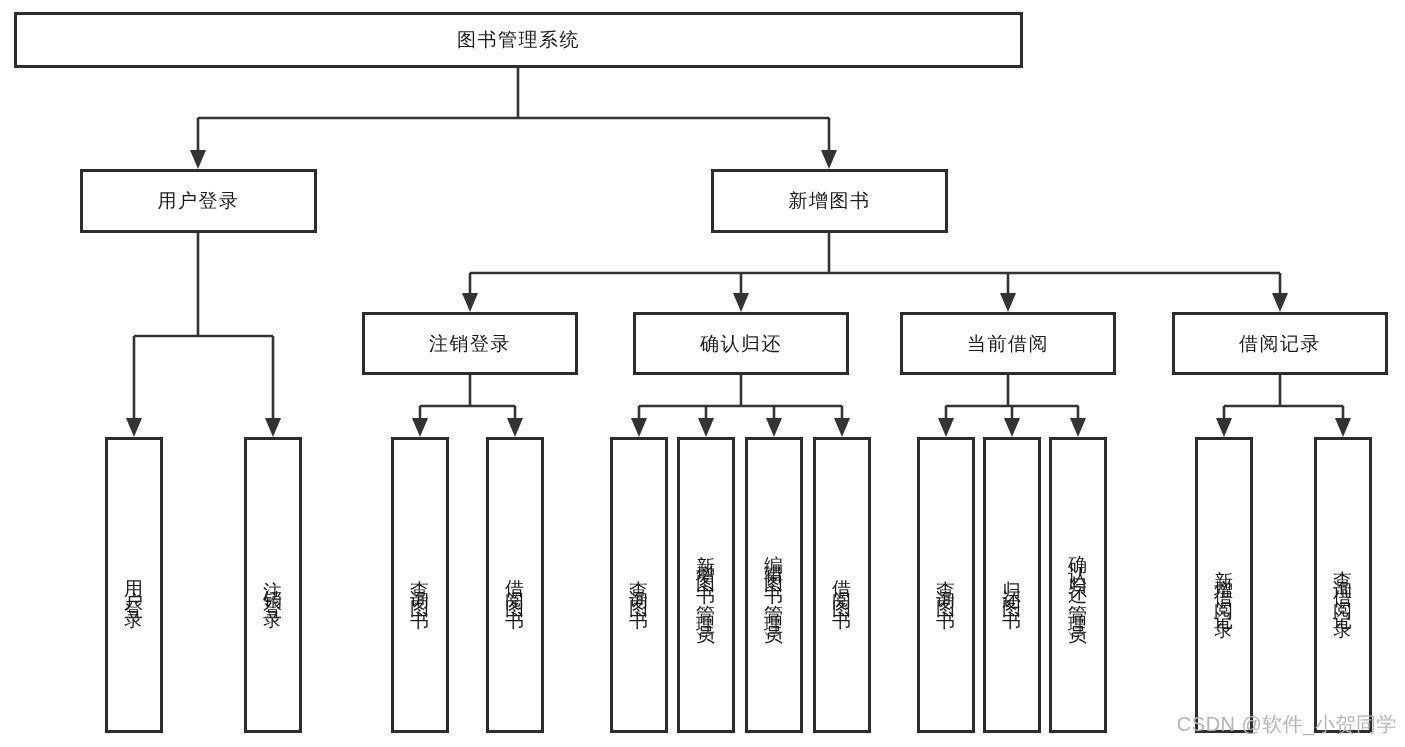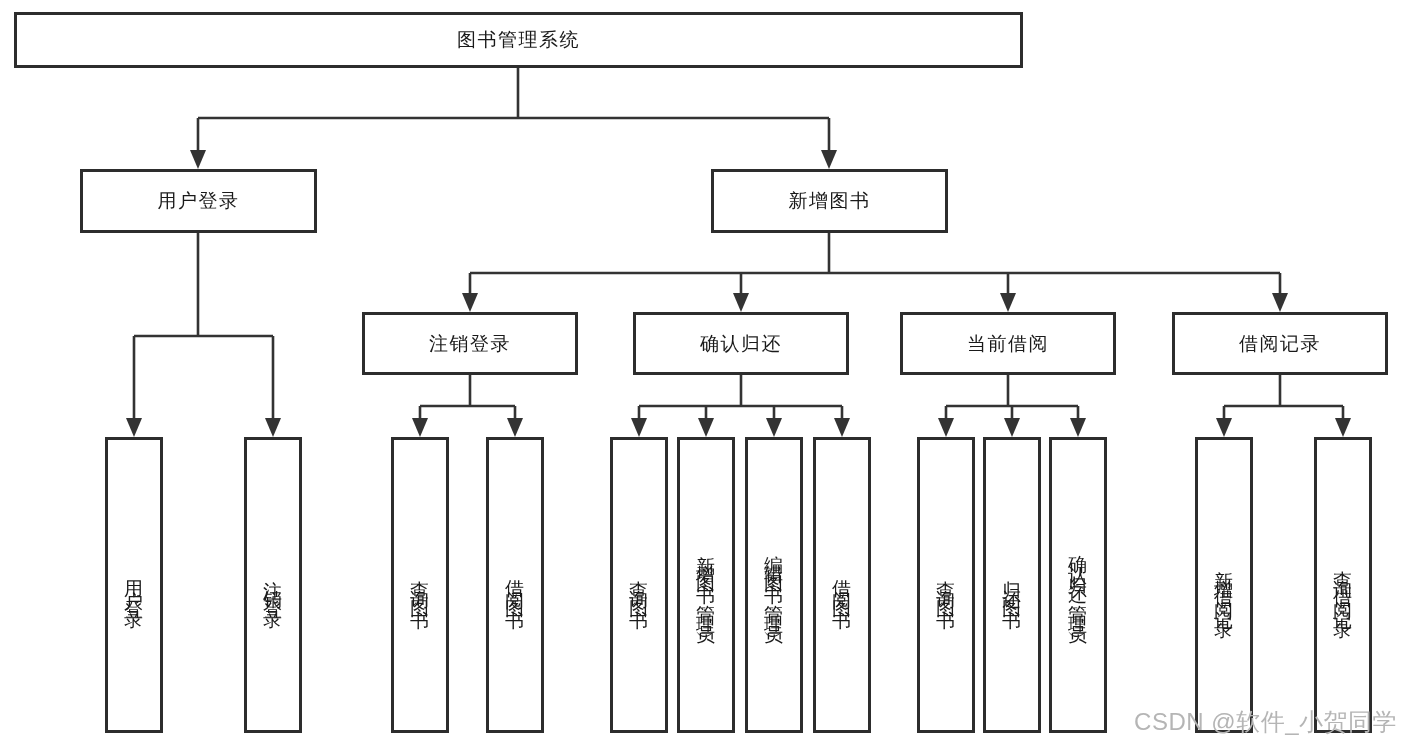--- a/index.html
+++ b/index.html
@@ -48,21 +48,21 @@
     text-orientation: mixed;
     font-size: 19px;
     letter-spacing: 10px;
     line-height: 1;
     white-space: nowrap;
   }
   .watermark {
     position: absolute;
     right: 8px;
     bottom: 9px;
-    font-size: 24px;
+    font-size: 20px;
     letter-spacing: 0.5px;
     color: #b5b5b5;
     white-space: nowrap;
   }
 </style>
 </head>
 <body>
 
 <div class="canvas">
 

